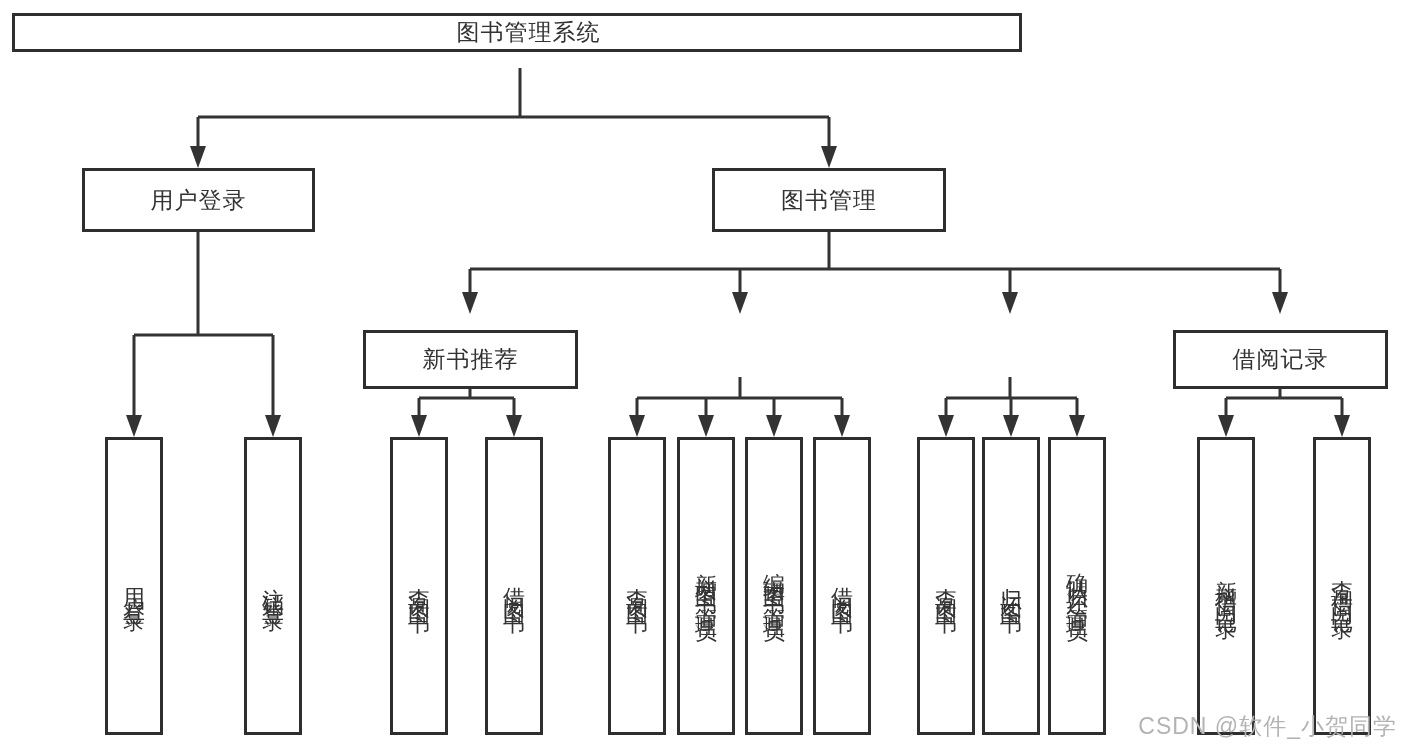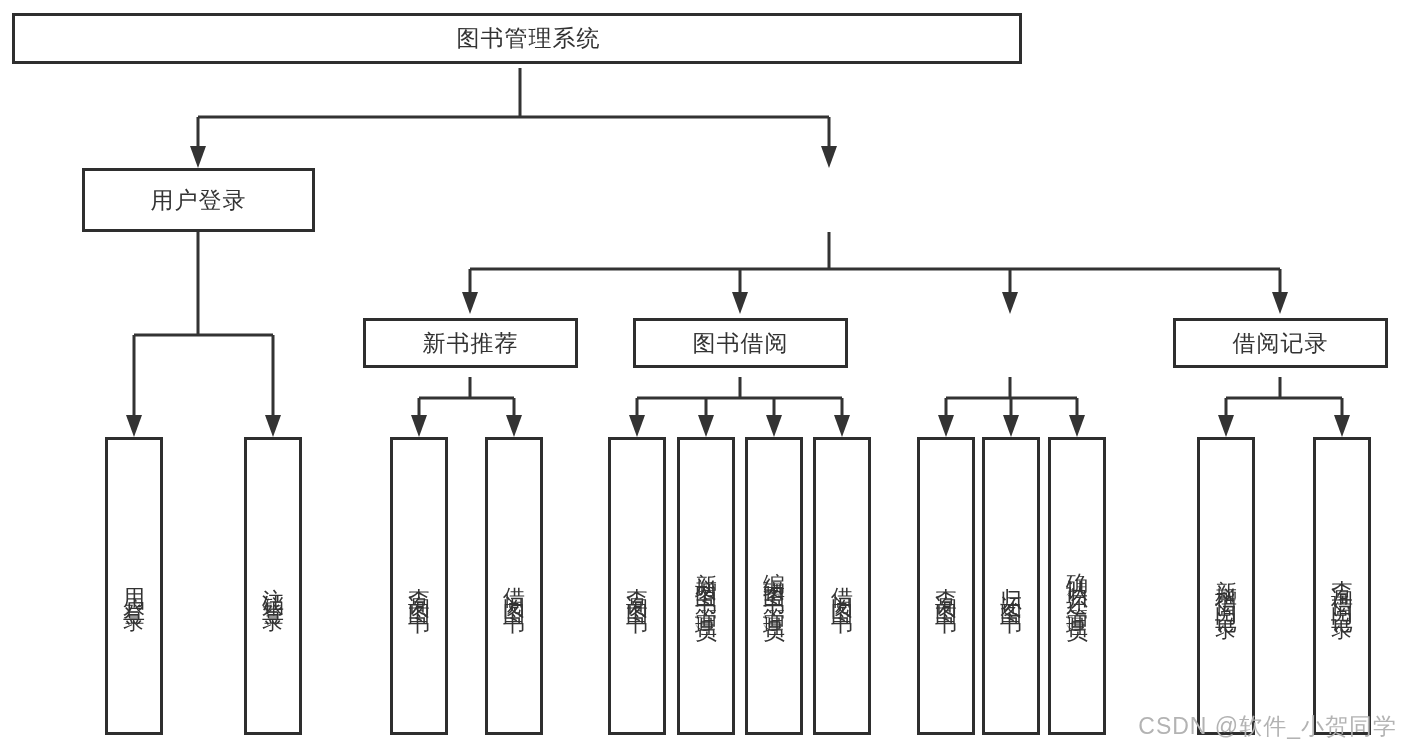--- a/index.html
+++ b/index.html
@@ -21,23 +21,23 @@
     box-sizing: border-box;
     border: 3px solid #2e2e2e;
     background: #ffffff;
     color: #333333;
     display: flex;
     align-items: center;
     justify-content: center;
     text-align: center;
   }
   .h-node { font-size: 23px; letter-spacing: 1px; }
-  .root-node  { left: 12px;  top: 13px;  width: 1010px; height: 51px; padding-left: 23px; }
+  .root-node  { left: 12px;  top: 13px;  width: 1010px; height: 39px; padding-left: 23px; }
   .l2-node    { top: 168px; height: 64px; }
-  .l3-node    { top: 318px; height: 50px; width: 215px; }
+  .l3-node    { top: 330px; height: 59px; width: 215px; }
   .leaf {
     top: 437px; height: 298px; width: 58px;
     writing-mode: vertical-rl;
     font-size: 22px;
     letter-spacing: 8px;
     line-height: 1;
   }
   .leaf.dense { letter-spacing: 7px; }
   #watermark {
     position: absolute;
@@ -83,23 +83,23 @@
       <polygon points="1003,415 1019,415 1011,437"></polygon>
       <polygon points="1069,415 1085,415 1077,437"></polygon>
       <polygon points="1218,415 1234,415 1226,437"></polygon>
       <polygon points="1334,415 1350,415 1342,437"></polygon>
     </g>
   </svg>
 
   <div class="node h-node root-node">图书管理系统</div>
 
   <div class="node h-node l2-node" style="left:82px; width:233px;">用户登录</div>
+  <div class="node h-node l2-node" style="left:712px; width:234px;">图书管理</div>
 
   <div class="node h-node l3-node" style="left:363px;">新书推荐</div>
-  <div class="node h-node l3-node" style="left:633px;">图书借阅</div>
   <div class="node h-node l3-node" style="left:1173px;">借阅记录</div>
 
   <div class="node leaf" style="left:105px;">用户登录</div>
   <div class="node leaf" style="left:244px;">注销登录</div>
 
   <div class="node leaf" style="left:390px;">查询图书</div>
   <div class="node leaf" style="left:485px;">借阅图书</div>
 
   <div class="node leaf" style="left:608px;">查询图书</div>
   <div class="node leaf dense" style="left:677px;">新增图书（管理员）</div>

